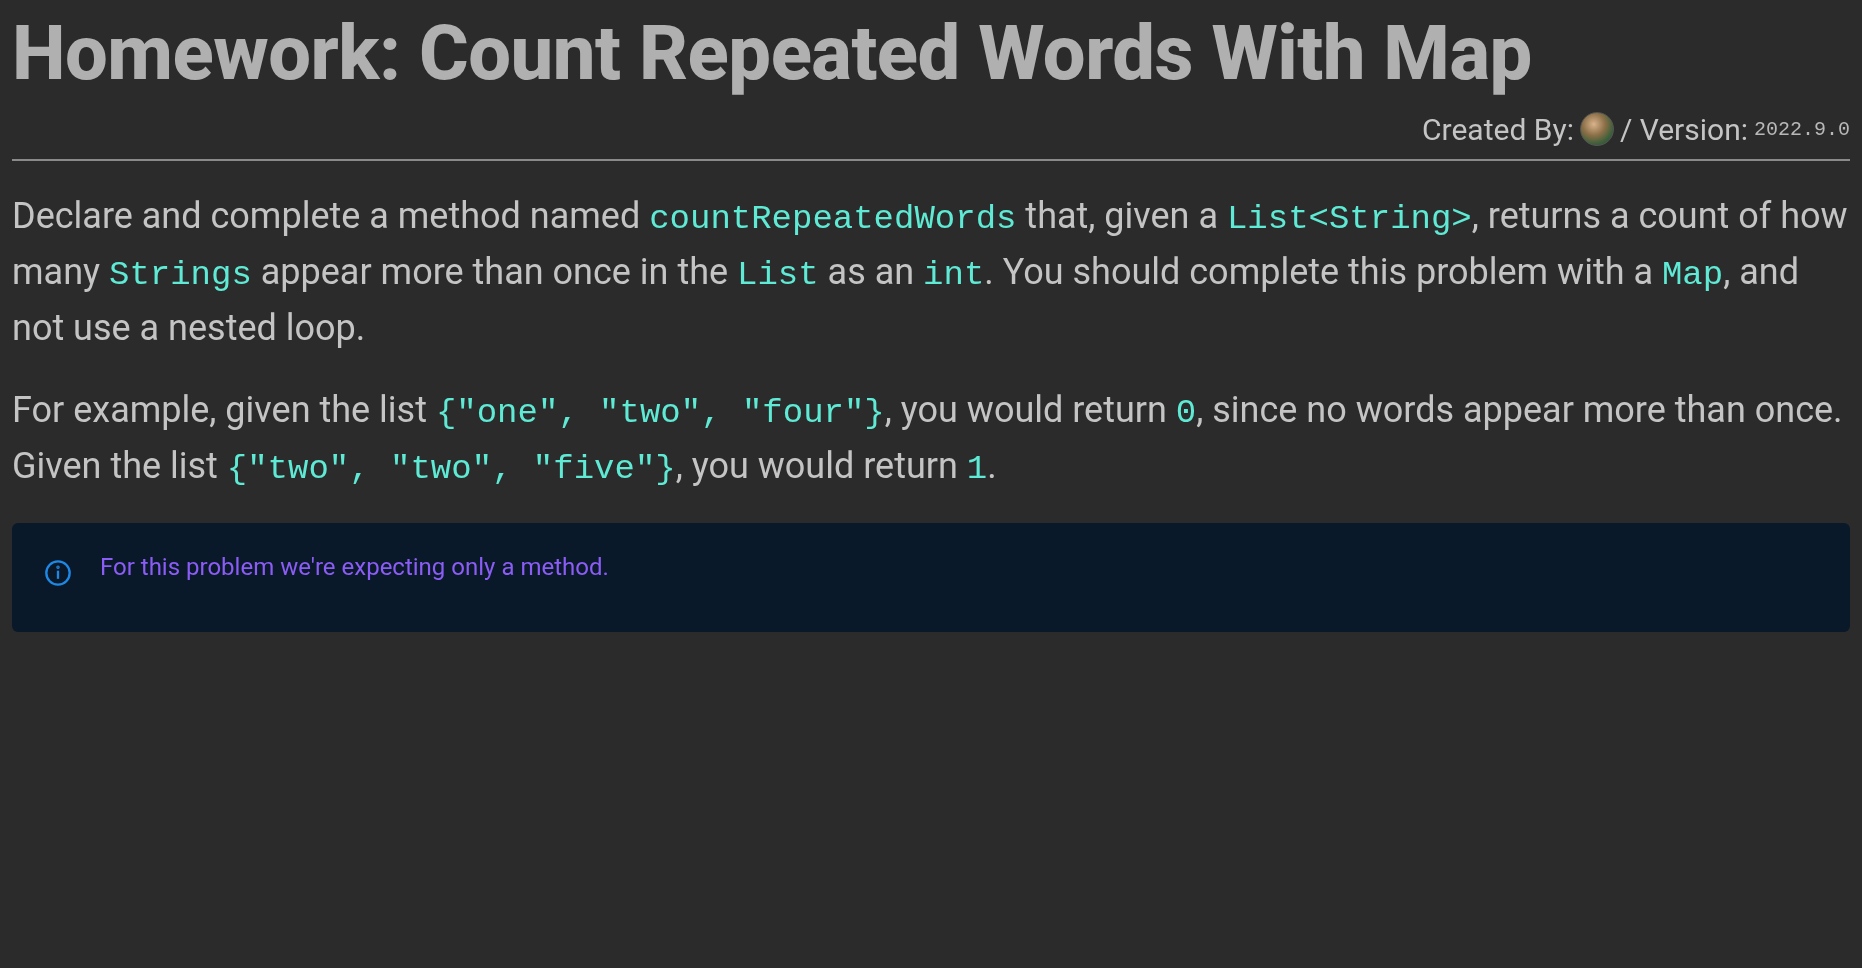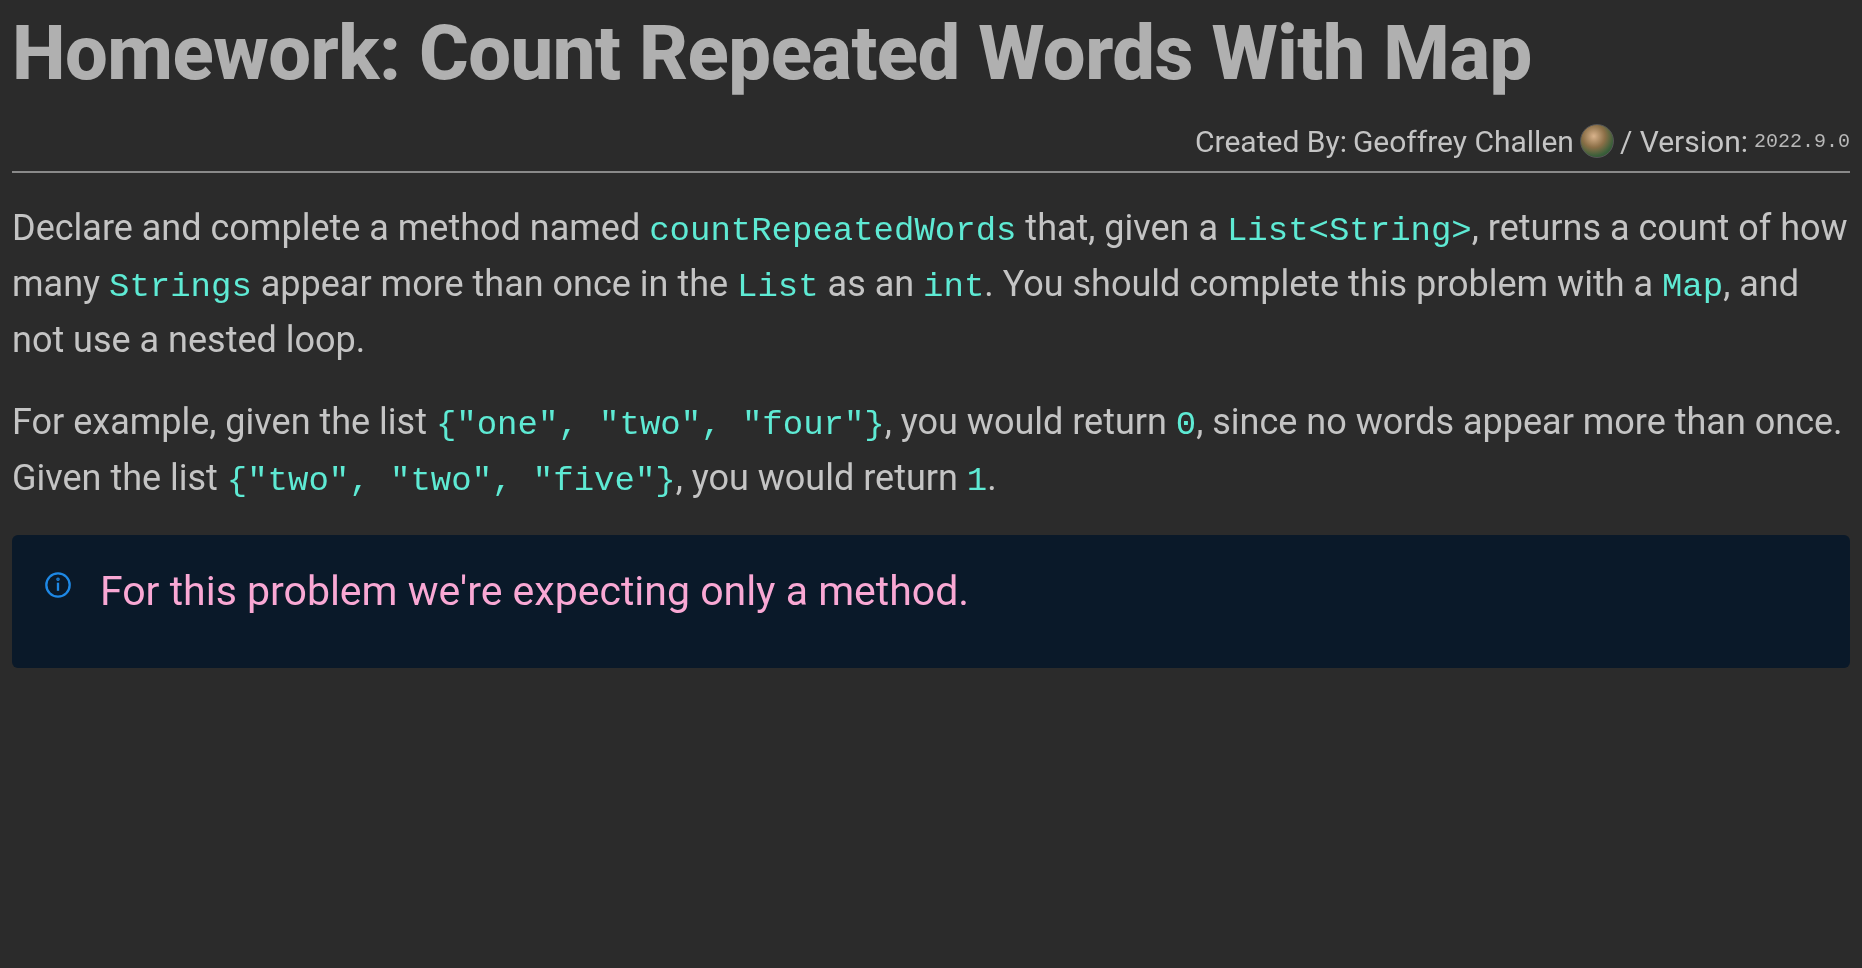--- a/index.html
+++ b/index.html
@@ -17,21 +17,21 @@
   }
   .container {
     max-width: 1838px;
   }
   h1 {
     font-size: 76px;
     font-weight: 800;
     color: #b0b0b0;
     line-height: 1.1;
     letter-spacing: -0.5px;
-    margin-bottom: 28px;
+    margin-bottom: 16px;
   }
   .meta-row {
     text-align: right;
     color: #c4c4c4;
     font-size: 30px;
     padding-bottom: 12px;
     border-bottom: 2px solid #8a8a8a;
     margin-bottom: 28px;
     display: flex;
     justify-content: flex-end;
@@ -79,22 +79,22 @@
   .info-icon svg {
     width: 28px;
     height: 28px;
     stroke: #1e88e5;
     fill: none;
   }
   .info-content {
     flex: 1;
   }
   .info-heading {
-    font-size: 41px;
-    color: #f9a8d4;
+    font-size: 24px;
+    color: #8b5cf6;
     line-height: 1.4;
     margin-bottom: 20px;
   }
   .info-body {
     font-size: 28px;
     color: #b0b0b0;
     line-height: 1.5;
   }
   .info-body code {
     font-size: 27px;
@@ -102,21 +102,20 @@
   }
 </style>
 </head>
 <body>
 
 <div class="container">
   <h1>Homework: Count Repeated Words With Map</h1>
 
   <div class="meta-row">
     <span>Created By:</span>
-    <span>Geoffrey Challen</span>
     <span class="avatar"></span>
     <span>/ Version:</span>
     <span class="version-value">2022.9.0</span>
   </div>
 
   <div class="description">
     <p>
       <span>Declare and complete a method named </span><code>countRepeatedWords</code><span> that, given a </span><code>List&lt;String&gt;</code><span>, returns a count of how many </span><code>Strings</code><span> appear more than once in the </span><code>List</code><span> as an </span><code>int</code><span>. You should complete this problem with a </span><code>Map</code><span>, and not use a nested loop.</span>
     </p>
     <p>

